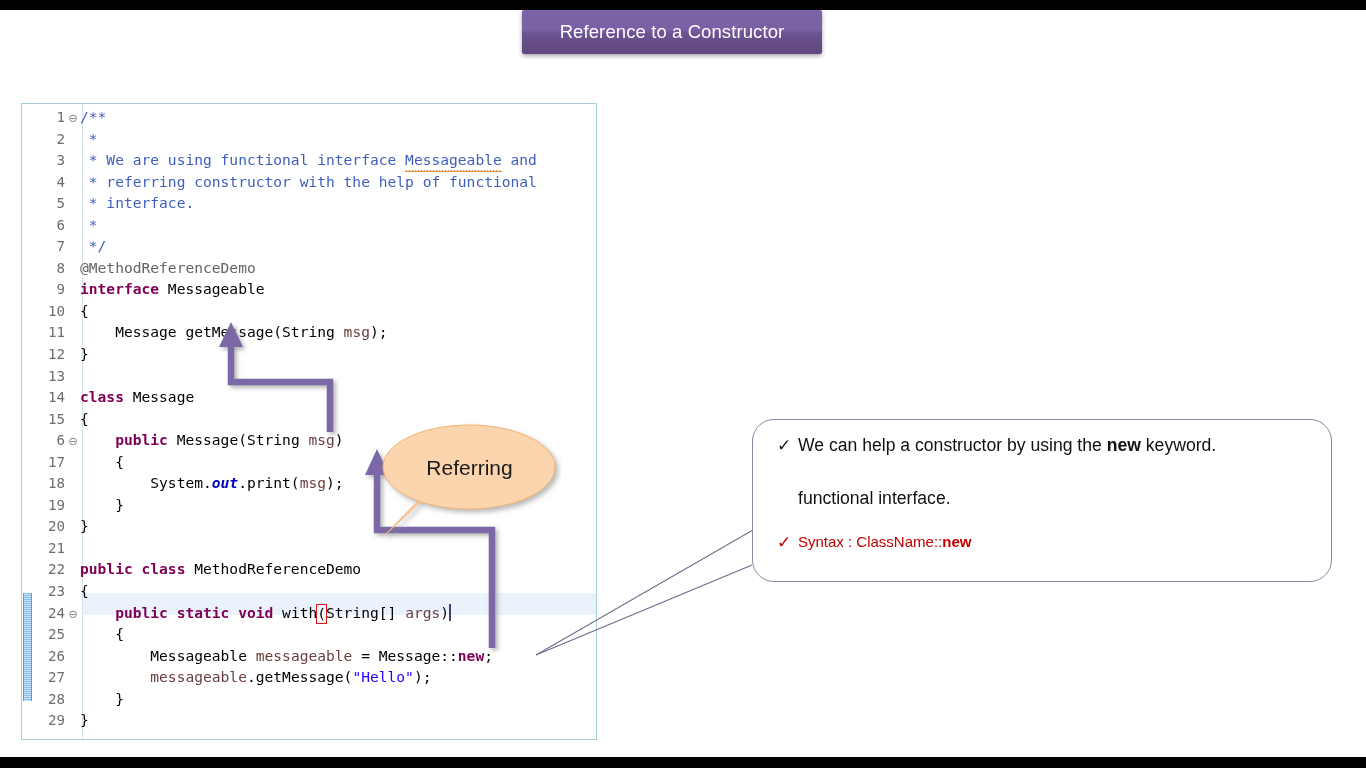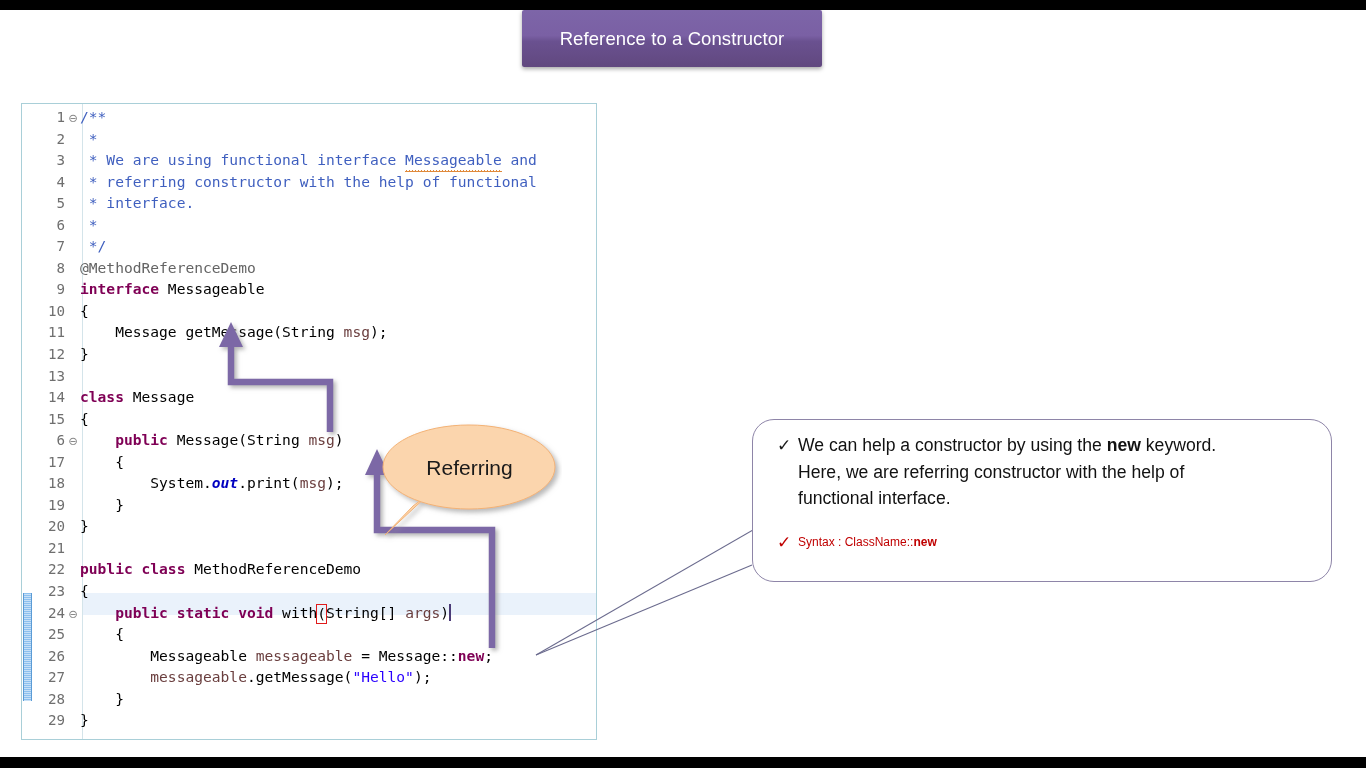--- a/index.html
+++ b/index.html
@@ -25,21 +25,21 @@
   .bar-bottom {
     position: absolute; left: 0; top: 757px;
     width: 1366px; height: 11px;
     background: #000000;
   }
 
   
   .title-banner {
     position: absolute;
     left: 522px; top: 10px;
-    width: 300px; height: 57px;
+    width: 300px; height: 44px;
     background: linear-gradient(to bottom, #7d65a8 0%, #7a60a4 45%, #6a5190 55%, #61487f 100%);
     border-radius: 2px;
     box-shadow: 0 2px 4px rgba(0,0,0,0.35);
     display: flex;
     align-items: center;
     justify-content: center;
   }
   .title-banner span {
     color: #ffffff;
     font-size: 18.5px;
@@ -237,21 +237,21 @@
     line-height: 26.5px;
     color: #111111;
     font-family: "Liberation Sans", sans-serif;
   }
   .callout-p2 {
     position: absolute;
     left: 17px; top: 109px;
     width: 545px;
   }
   .callout-p2 .txt {
-    font-size: 12px;
+    font-size: 15px;
     line-height: 26px;
     color: #c00000;
     font-family: "Liberation Sans", sans-serif;
   }
   b { font-weight: bold; }
 </style>
 </head>
 <body>
 
 <div id="stage">
@@ -335,21 +335,21 @@
         <ellipse cx="92" cy="47" rx="86" ry="42" fill="#fbd5ad" stroke="#f3b275" stroke-width="1"></ellipse>
       </g>
     </svg>
     <div class="bubble-label">Referring</div>
   </div>
 
   <div class="callout">
     <div class="callout-p1">
       <div class="callout-row">
         <div class="tick black">✓</div>
-        <div class="txt"><span>We can help a constructor by using the </span><b>new</b><span> keyword.</span><br><span>Here, we are referring constructor with the help of</span><br><span>functional interface.</span></div>
+        <div class="txt"><span>We can help a constructor by using the </span><b>new</b><span> keyword.</span><br><br><span>functional interface.</span></div>
       </div>
     </div>
     <div class="callout-p2">
       <div class="callout-row">
         <div class="tick red">✓</div>
         <div class="txt"><span>Syntax : ClassName::</span><b>new</b></div>
       </div>
     </div>
   </div>
 

